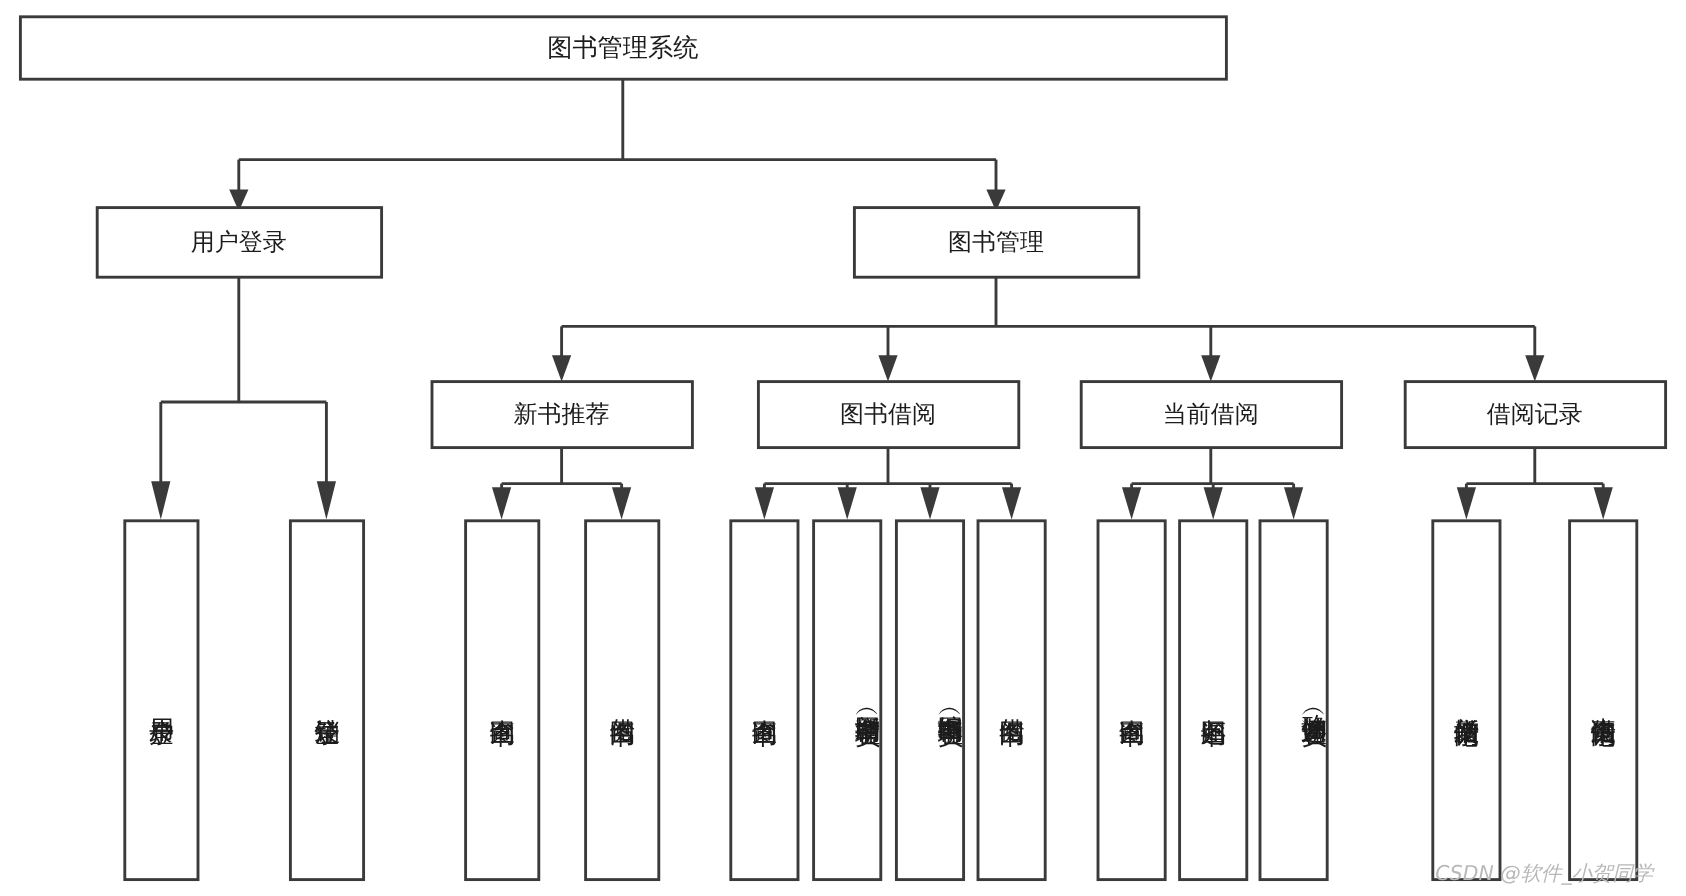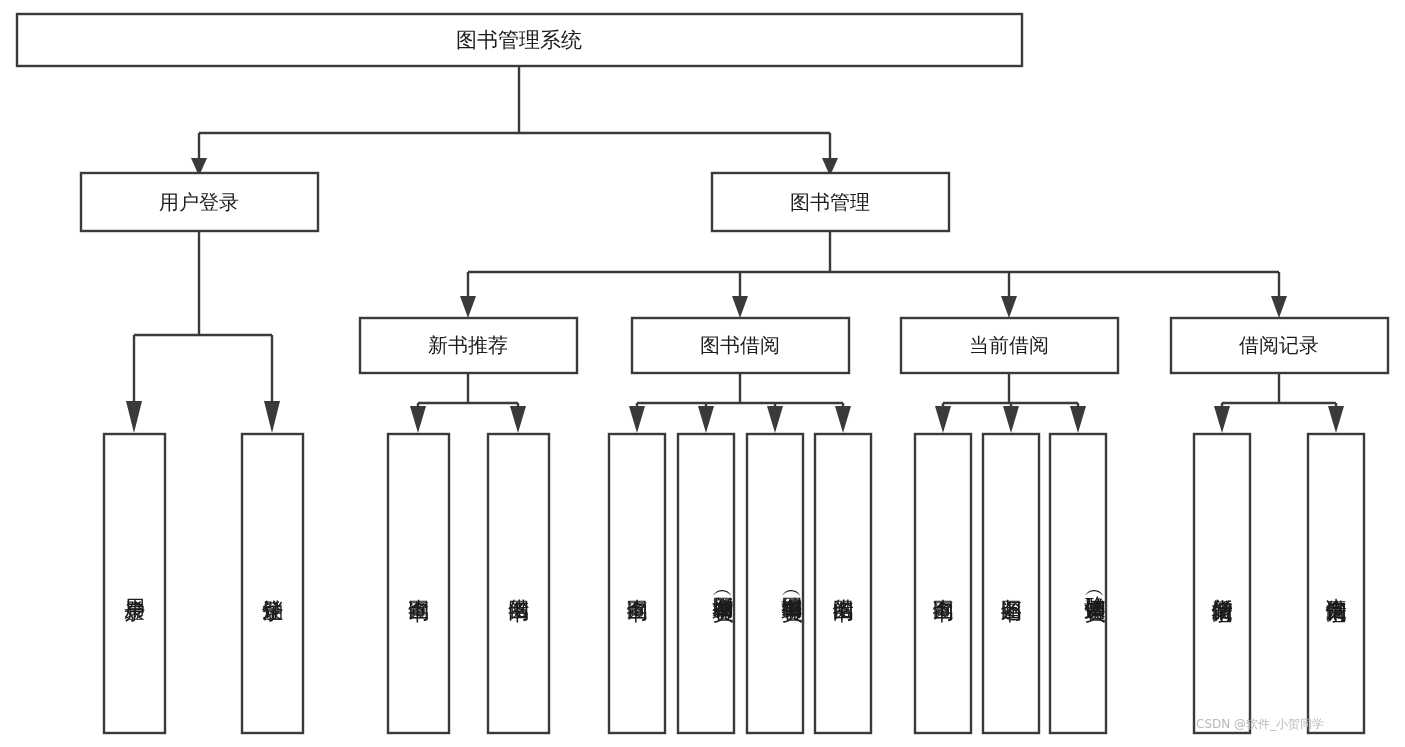--- a/index.html
+++ b/index.html
@@ -62,24 +62,25 @@
     display: flex;
     align-items: center;
     justify-content: center;
     text-align: center;
     white-space: nowrap;
     user-select: none;
   }
   .watermark {
     position: absolute;
     font-family: "DejaVu Sans", "Liberation Sans", sans-serif;
-    font-size: 12px;
+    font-size: 17px;
     color: #b8b8b8;
     white-space: nowrap;
     user-select: none;
+    font-style: italic;
   }
 </style>
 </head>
 <body>
 
 <div id="canvas">
 
   <svg class="diagram" viewBox="0 0 1405 747" xmlns="http://www.w3.org/2000/svg">
     <defs>
       

